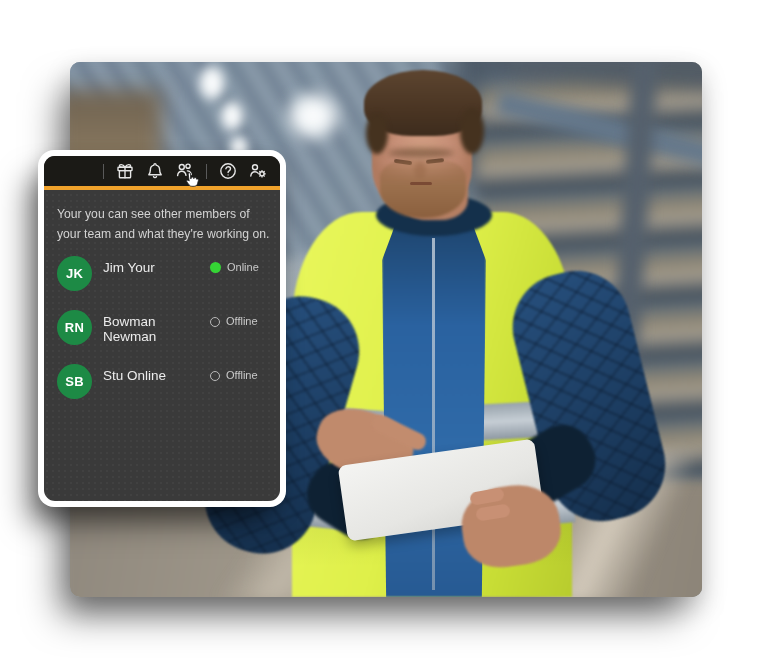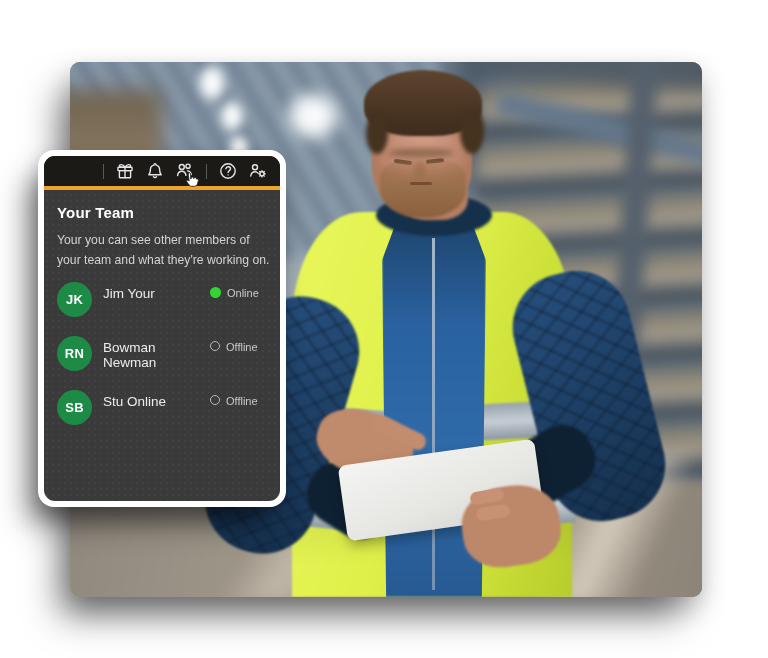--- a/index.html
+++ b/index.html
@@ -119,21 +119,21 @@
   .panel-body{flex:1;padding:14px 8px 0 13px;}
   .panel-title{margin:0 0 9px;font-size:15px;font-weight:bold;color:#ffffff;letter-spacing:.2px;}
   .panel-desc{margin:0 0 12px;font-size:12.2px;line-height:20px;color:#d3d3d3;max-width:214px;}
   .member-row{display:flex;align-items:flex-start;margin-bottom:19px;padding-right:6px;margin-top:8px;}
   .avatar{
     flex:0 0 35px;width:35px;height:35px;border-radius:50%;
     background:var(--avatar,#1D8A45);color:#ffffff;font-size:13px;font-weight:bold;letter-spacing:.3px;
     display:flex;align-items:center;justify-content:center;
   }
   .m-name{flex:1;margin-left:11px;margin-top:4px;font-size:13.5px;color:#ececec;}
-  .m-status{flex:0 0 56px;display:flex;align-items:flex-start;gap:6px;margin-top:5px;}
+  .m-status{flex:0 0 56px;display:flex;align-items:flex-end;gap:6px;margin-top:5px;}
   .dot{width:11px;height:11px;border-radius:50%;box-sizing:border-box;}
   .member-row.online .dot{background:var(--online,#35D435);}
   .member-row.offline .dot{width:10px;height:10px;background:transparent;border:1.5px solid #b9b9b9;}
   .status-label{font-size:11px;color:#c9c9c9;}
 </style>
 </head>
 <body style="--accent: #F0A22B; --avatar: #1D8A45; --online: #35D435; --panel-bg: #3A3A3A; --toolbar-bg: #1B1A16;">
 
 <div class="photo">
   <div class="ph-base"></div>
@@ -238,21 +238,20 @@
             <line x1="14" y1="10.6" x2="14" y2="9.5"></line>
             <line x1="15.56" y1="11.24" x2="16.33" y2="10.47"></line>
           </g>
         </svg>
       </div>
     </div>
 
     <div class="accent-bar"></div>
 
     <div class="panel-body">
-      <h2 class="panel-title">Your Team</h2>
       <p class="panel-desc">Your you can see other members of your team and what they're working on.</p>
 
       <div class="member-row online">
         <div class="avatar">JK</div>
         <div class="m-name">Jim Your</div>
         <div class="m-status">
           <span class="dot"></span>
           <span class="status-label">Online</span>
         </div>
       </div>

